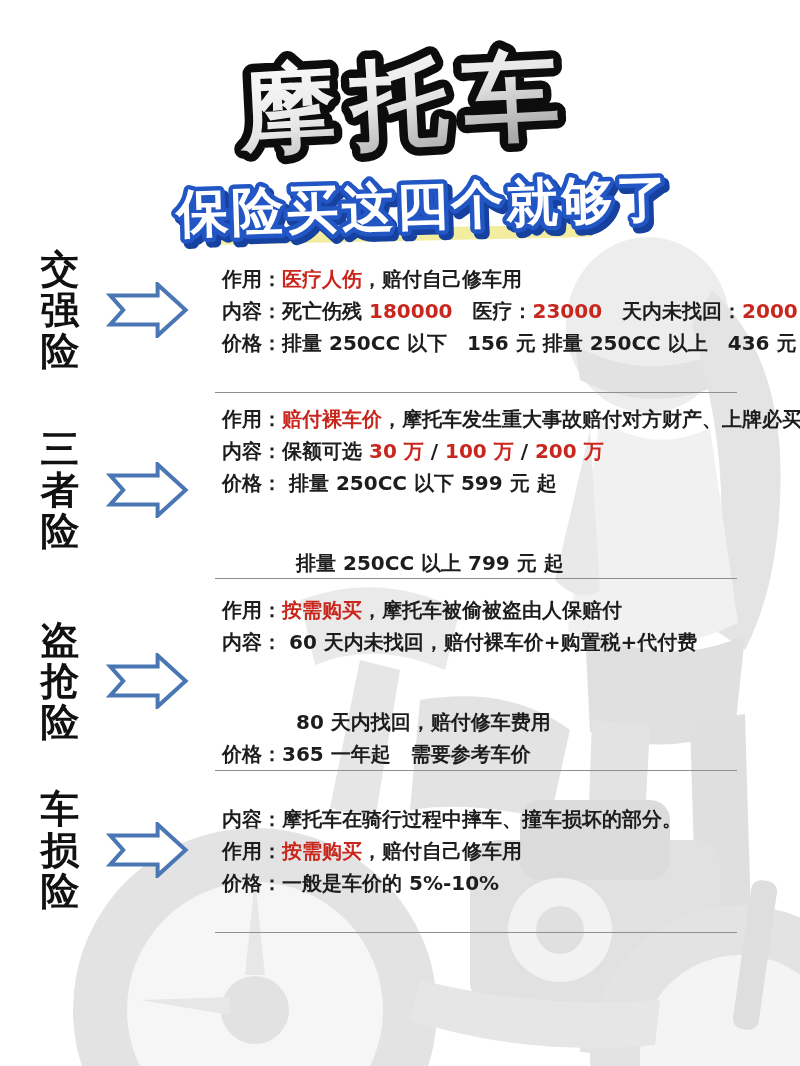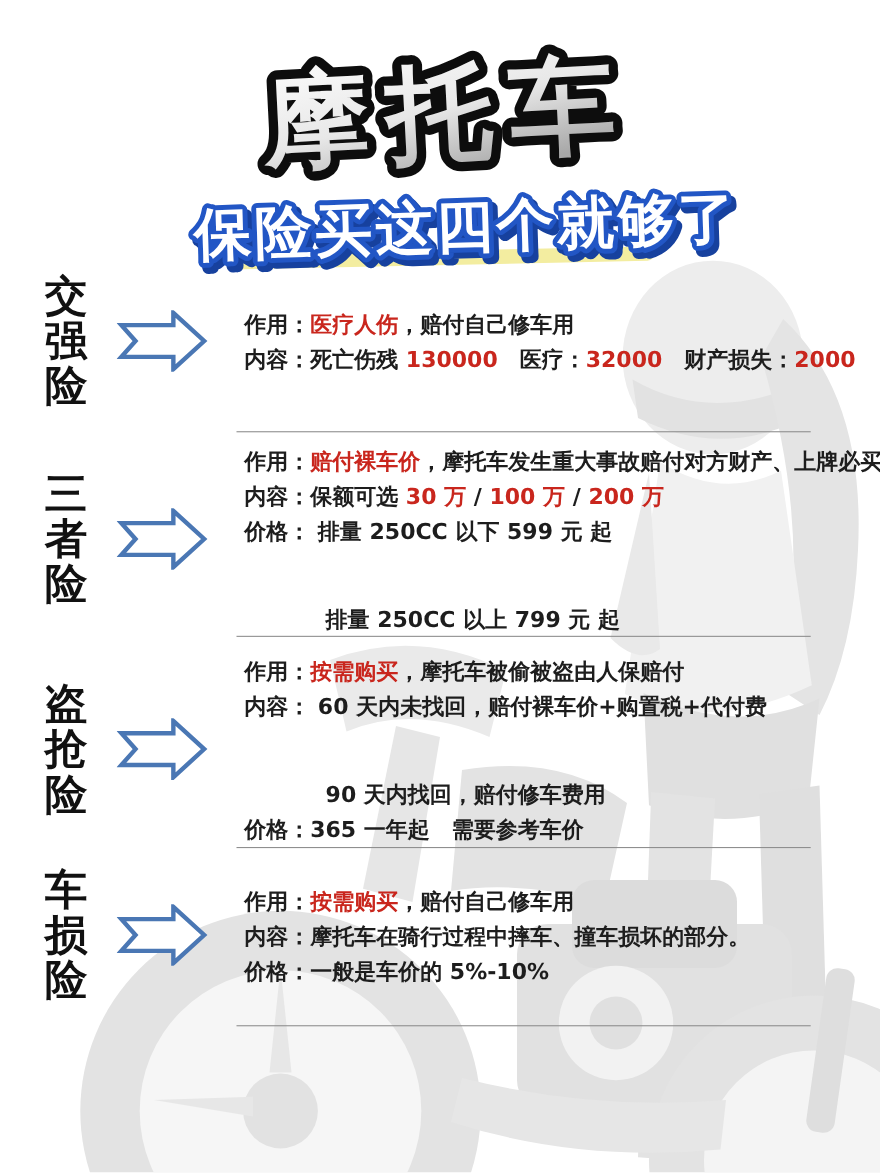--- a/index.html
+++ b/index.html
@@ -114,21 +114,22 @@
         <div class="lchar">强</div>
         <div class="lchar">险</div>
       </div>
     <div class="arrow-box">
       <svg width="84" height="56" viewBox="0 0 100 70">
         <polygon points="3,17 62,17 62,3 97,35 62,67 62,53 3,53 19,35" fill="#ffffff" stroke="#4a77b4" stroke-width="5" stroke-linejoin="miter"></polygon>
       </svg>
     </div>
     <div class="content">
         <div class="line"><span>作用：</span><span class="red">医疗人伤</span><span>，赔付自己修车用</span></div>
-        <div class="line"><span>内容：死亡伤残 </span><span class="red">130000</span><span>　医疗：</span><span class="red">32000</span><span>　财产损失：</span><span class="red">2000</span></div>
+        <div class="line"><span>内容：死亡伤残 </span><span class="red">180000</span><span>　医疗：</span><span class="red">23000</span><span>　天内未找回：</span><span class="red">2000</span></div>
+        <div class="line"><span>价格：排量 250CC 以下　156 元 排量 250CC 以上　436 元</span></div>
       </div>
   </div>
   <div class="divider" id="div0"></div>
 
   <div class="section" id="sec1">
     <div class="v-label">
         <div class="lchar">三</div>
         <div class="lchar">者</div>
         <div class="lchar">险</div>
       </div>
@@ -153,38 +154,38 @@
         <div class="lchar">险</div>
       </div>
     <div class="arrow-box">
       <svg width="84" height="56" viewBox="0 0 100 70">
         <polygon points="3,17 62,17 62,3 97,35 62,67 62,53 3,53 19,35" fill="#ffffff" stroke="#4a77b4" stroke-width="5" stroke-linejoin="miter"></polygon>
       </svg>
     </div>
     <div class="content">
         <div class="line"><span>作用：</span><span class="red">按需购买</span><span>，摩托车被偷被盗由人保赔付</span></div>
         <div class="line"><span>内容： 60 天内未找回，赔付裸车价+购置税+代付费</span></div>
-        <div class="line indent"><span>90 天内找回，赔付修车费用</span></div>
+        <div class="line indent"><span>80 天内找回，赔付修车费用</span></div>
         <div class="line"><span>价格：365 一年起　需要参考车价</span></div>
       </div>
   </div>
   <div class="divider" id="div2"></div>
 
   <div class="section" id="sec3">
     <div class="v-label">
         <div class="lchar">车</div>
         <div class="lchar">损</div>
         <div class="lchar">险</div>
       </div>
     <div class="arrow-box">
       <svg width="84" height="56" viewBox="0 0 100 70">
         <polygon points="3,17 62,17 62,3 97,35 62,67 62,53 3,53 19,35" fill="#ffffff" stroke="#4a77b4" stroke-width="5" stroke-linejoin="miter"></polygon>
       </svg>
     </div>
     <div class="content">
+        <div class="line"><span>内容：摩托车在骑行过程中摔车、撞车损坏的部分。</span></div>
         <div class="line"><span>作用：</span><span class="red">按需购买</span><span>，赔付自己修车用</span></div>
-        <div class="line"><span>内容：摩托车在骑行过程中摔车、撞车损坏的部分。</span></div>
         <div class="line"><span>价格：一般是车价的 5%-10%</span></div>
       </div>
   </div>
   <div class="divider" id="div3"></div>
 
 </div>
 
 </body></html>

